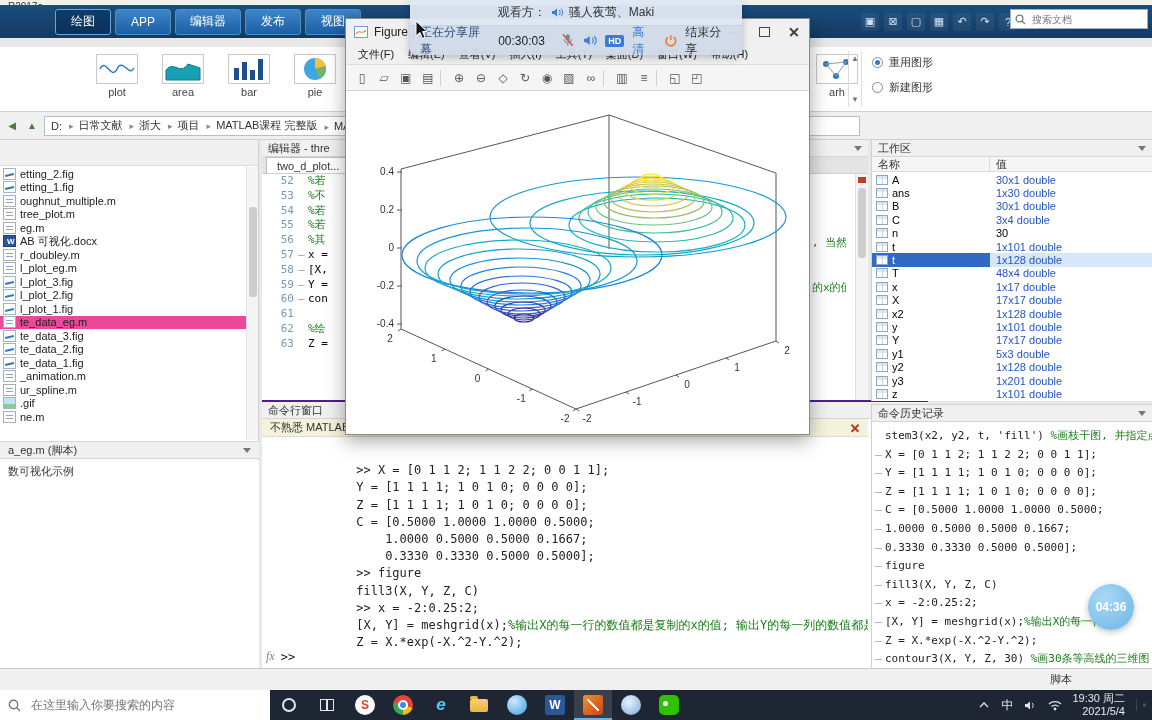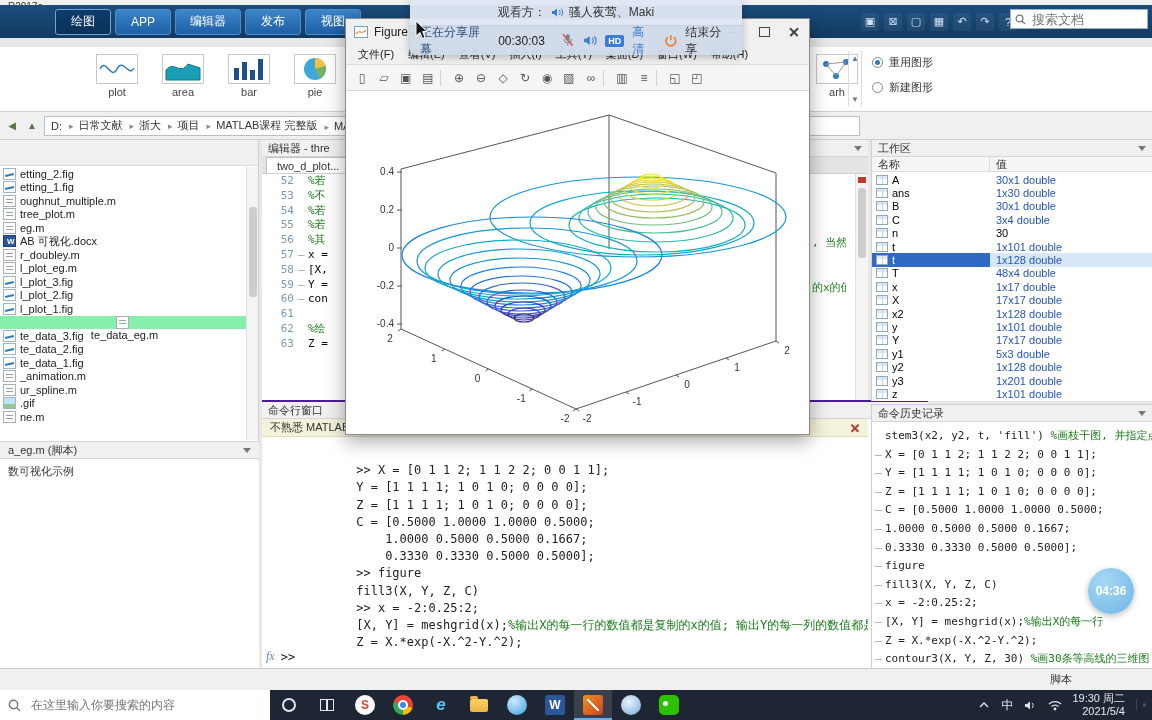--- a/index.html
+++ b/index.html
@@ -15,21 +15,21 @@
   .rtabs{display:flex;gap:4px;margin-left:55px;height:26px;}
   .rtab{min-width:56px;padding:0 14px;display:flex;align-items:center;justify-content:center;
     background:linear-gradient(#3c85c9,#1d5fa5);border:1px solid #4d8fc9;border-radius:3px;
     color:#fff;font-size:12px;}
   .rtab.active{background:linear-gradient(#0e3c6b,#0a3158);border-color:#6aa4d8;}
   .qicons{display:flex;gap:5px;margin-left:500px;}
   .qicon{width:18px;height:18px;border-radius:2px;display:flex;align-items:center;justify-content:center;
     color:#cfe0f0;font-size:11px;background:rgba(255,255,255,.06);}
   .doc-search{position:absolute;right:4px;top:4px;width:138px;height:20px;background:#fff;
     border:1px solid #9ab0c4;display:flex;align-items:center;padding:0 4px;gap:4px;}
-  .doc-search input{border:0;outline:none;width:110px;font-size:13px;font-family:inherit;color:#333;}
+  .doc-search input{border:0;outline:none;width:110px;font-size:10px;font-family:inherit;color:#333;}
   
   .gallery{position:absolute;left:0;top:47px;width:1152px;height:65px;background:#fff;border-bottom:1px solid #cfcfcf;}
   .gcells{position:absolute;left:86px;top:4px;display:flex;gap:4px;}
   .gcell{width:62px;height:56px;display:flex;flex-direction:column;align-items:center;gap:2px;padding-top:3px;border-radius:2px;}
   .thumb{width:42px;height:30px;border:1px solid #c9c9c9;background:#fff;display:flex;align-items:center;justify-content:center;}
   .glabel{font-size:11px;color:#444;}
   .gcell.partial{position:absolute;left:806px;top:4px;}
   .gscroll{position:absolute;left:848px;top:4px;width:14px;height:56px;border-left:1px solid #ddd;border-right:1px solid #ddd;
     display:flex;flex-direction:column;align-items:center;justify-content:space-between;padding:3px 0;color:#777;font-size:8px;}
   .gopts{position:absolute;left:872px;top:8px;display:flex;flex-direction:column;gap:10px;}
@@ -42,21 +42,21 @@
   .navicon{width:16px;height:16px;display:flex;align-items:center;justify-content:center;color:#4c7a3d;font-size:10px;
     border:1px solid transparent;}
   .pathbox{width:816px;height:20px;background:#fff;border:1px solid #b5bfc9;display:flex;align-items:center;padding:0 6px;gap:2px;}
   .crumb{font-size:11px;color:#333;white-space:nowrap;}
   .crumb + .crumb::before{content:"▸";margin:0 5px;color:#888;font-size:9px;}
   
   #leftpanel{position:absolute;left:0;top:140px;width:259px;height:528px;background:#fff;border-right:1px solid #cfcfcf;}
   .lp-head{height:26px;background:#f0f0f0;border-bottom:1px solid #dcdcdc;}
   .file-list{position:absolute;left:0;top:27px;width:246px;height:273px;overflow:hidden;}
   .file-row{height:13.5px;display:flex;align-items:center;padding-left:3px;font-size:11px;color:#222;white-space:nowrap;}
-  .file-row.selected{background:#86efac;flex-direction:column;}
+  .file-row.selected{background:#ec4899;}
   .ficon{width:13px;height:12px;flex:0 0 13px;margin-right:4px;position:relative;border:1px solid #9fb6c9;background:#fff;}
   .ft-fig .ficon::after{content:"";position:absolute;left:1px;right:1px;top:5px;height:2px;background:#2f7bc3;transform:rotate(-14deg);}
   .ft-m .ficon{border-color:#adadad;}
   .ft-m .ficon::after{content:"";position:absolute;left:2px;right:2px;top:3px;height:6px;
     background:repeating-linear-gradient(180deg,#8fa6c0 0 1px,transparent 1px 3px);}
   .ft-docx .ficon{background:#2b579a;border-color:#1e3f73;}
   .ft-docx .ficon::after{content:"W";color:#fff;font-size:8px;font-weight:bold;position:absolute;left:3px;top:1px;}
   .ft-gif .ficon{background:linear-gradient(180deg,#bfe3f7 55%,#8fc98f 55%);}
   .lp-scroll{position:absolute;right:0;top:27px;width:12px;height:273px;background:#f4f4f4;border-left:1px solid #e2e2e2;}
   .lp-scroll .thumbv{position:absolute;left:2px;top:40px;width:8px;height:90px;background:#cdcdcd;border-radius:3px;}
@@ -145,21 +145,21 @@
   .sb-row1{height:26px;background:rgba(222,231,241,.96);display:flex;align-items:center;justify-content:center;gap:5px;
     font-size:12px;color:#333;border-bottom:1px solid rgba(160,175,195,.4);}
   .sb-row2{height:29px;background:rgba(207,218,232,.96);display:flex;align-items:center;padding:0 10px;gap:8px;font-size:12px;color:#333;}
   .sb-status{color:#2c4f7c;}
   .sb-timer{color:#222;}
   .hd-badge{background:#3a7bd5;color:#fff;font-size:9px;font-weight:bold;border-radius:2px;padding:1px 3px;}
   .hd-label{color:#3a7bd5;}
   .sb-gap{flex:1;}
   
   #cursor{position:absolute;left:415px;top:20px;z-index:300;}
-  #bubble{position:absolute;left:1088px;top:568px;width:46px;height:46px;border-radius:50%;z-index:95;
+  #bubble{position:absolute;left:1088px;top:584px;width:46px;height:46px;border-radius:50%;z-index:95;
     background:radial-gradient(circle at 35% 30%,#a8d8f5,#6cb6e6);display:flex;align-items:center;justify-content:center;
     color:#fff;font-size:12px;font-weight:bold;box-shadow:0 2px 6px rgba(0,0,0,.25);}
   
   #taskbar{position:absolute;left:0;top:690px;width:1152px;height:30px;background:#1f2633;z-index:400;display:flex;align-items:center;}
   .tb-search{width:270px;height:30px;background:#fff;display:flex;align-items:center;padding:0 8px;gap:8px;}
   .tb-search input{border:0;outline:none;width:220px;font-size:12px;color:#555;font-family:inherit;}
   .tb-icons{display:flex;height:100%;}
   .tb-item{width:38px;height:100%;display:flex;align-items:center;justify-content:center;position:relative;}
   .tb-item.active{background:rgba(255,255,255,.12);box-shadow:inset 0 -2px 0 #6cb2e8;}
   .tb-glyph{width:20px;height:20px;display:flex;align-items:center;justify-content:center;font-size:12px;color:#eee;}

